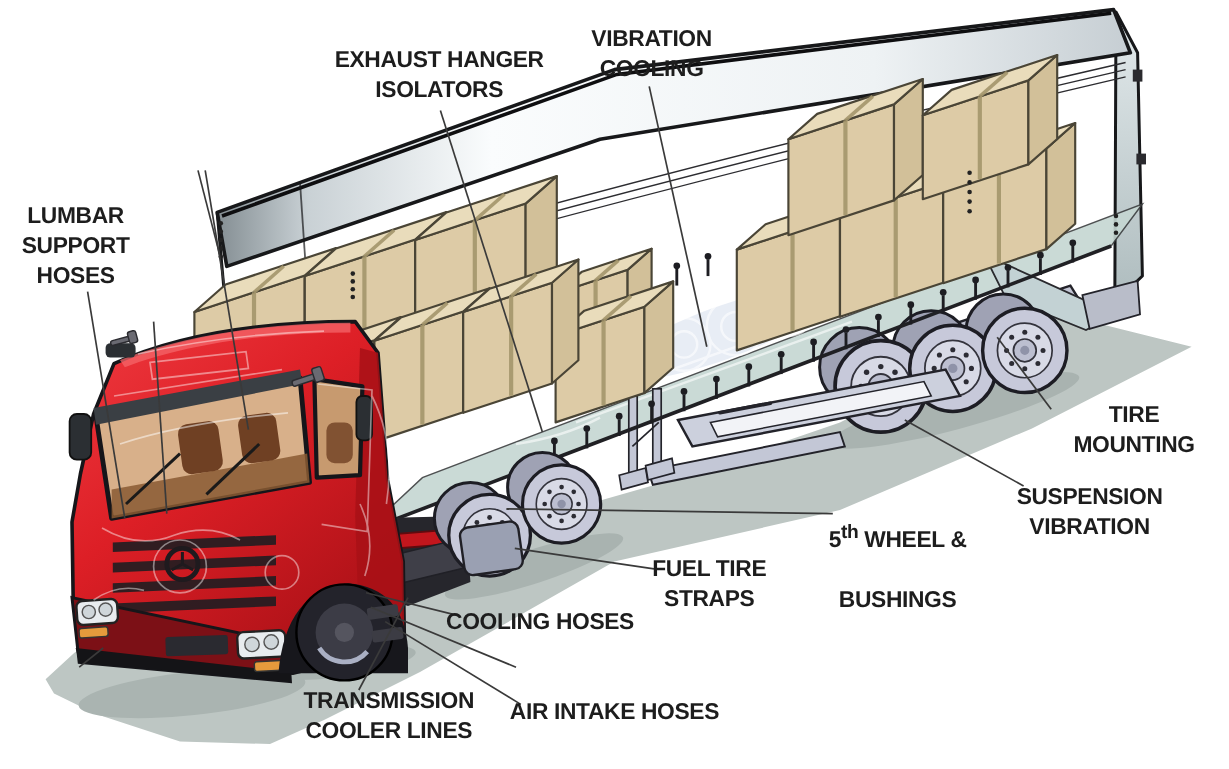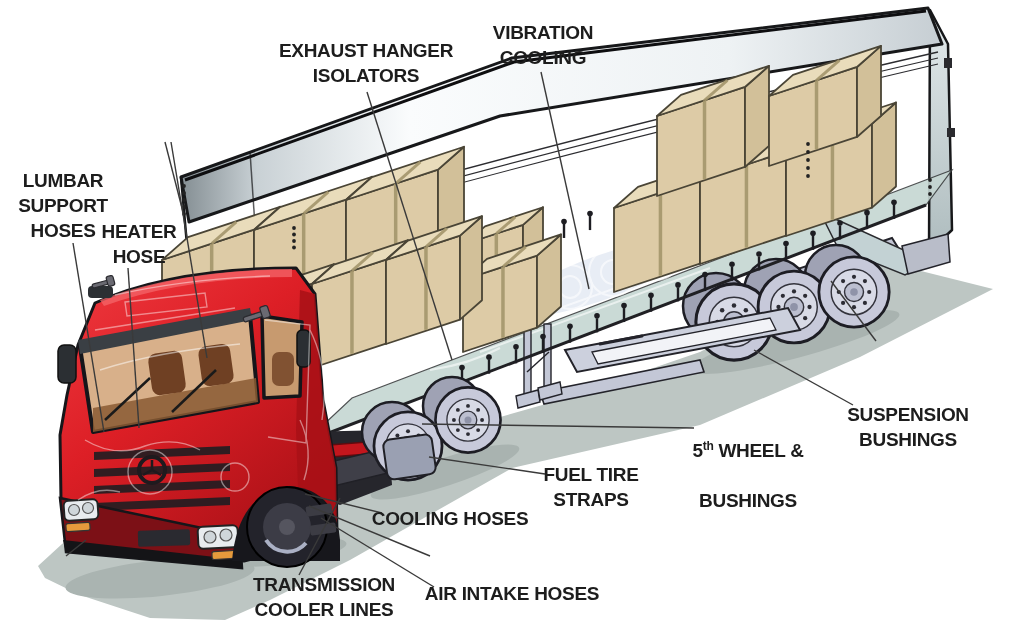--- a/index.html
+++ b/index.html
@@ -3,21 +3,21 @@
 <meta charset="utf-8">
 <style>
   html,body{margin:0;padding:0;background:#fff;}
   #stage{position:relative;width:1024px;height:641px;background:var(--bg,#fff);
          overflow:hidden;font-family:"Liberation Sans",sans-serif;}
   #truck-svg{position:absolute;left:0;top:0;}
   .label{position:absolute;transform:translateX(-50%);
          font:700 19px/25px "Liberation Sans",sans-serif;
          letter-spacing:-0.3px;color:var(--label-text,#1d1d1d);
          white-space:pre-line;text-align:center;}
-  .label sup{font-size:12px;line-height:0;text-align:right;}
+  .label sup{font-size:16px;line-height:0;text-align:right;}
 </style>
 </head>
 <body>
 
 <div id="stage">
 
 <svg id="truck-svg" width="1024" height="641" viewBox="0 0 1024 641">
   <defs>
     <linearGradient id="roofGrad" x1="0" y1="0" x2="1" y2="0">
       <stop offset="0" stop-color="#848e93"></stop>
@@ -378,24 +378,23 @@
   </g>
 </svg>
 
 <div class="label" style="left:366px;top:38px">EXHAUST HANGER
 ISOLATORS</div>
 <div class="label" style="left:543px;top:20px">VIBRATION
 COOLING</div>
 <div class="label" style="left:63px;top:168px">LUMBAR
 SUPPORT
 HOSES</div>
-<div class="label" style="left:139px;top:219px">HEATER
-HOSE</div>
+<div class="label" style="left:945px;top:334px">TIRE MOUNTING</div>
 <div class="label" style="left:908px;top:402px">SUSPENSION
-BUSHINGS</div>
+VIBRATION</div>
 <div class="label" style="left:748px;top:413px">
   <div><span>5</span><sup>th</sup><span> WHEEL &amp;</span></div>
   <div>BUSHINGS</div>
 </div>
 <div class="label" style="left:591px;top:462px">FUEL TIRE
 STRAPS</div>
 <div class="label" style="left:450px;top:506px">COOLING HOSES</div>
 <div class="label" style="left:512px;top:581px">AIR INTAKE HOSES</div>
 <div class="label" style="left:324px;top:572px">TRANSMISSION
 COOLER LINES</div>

